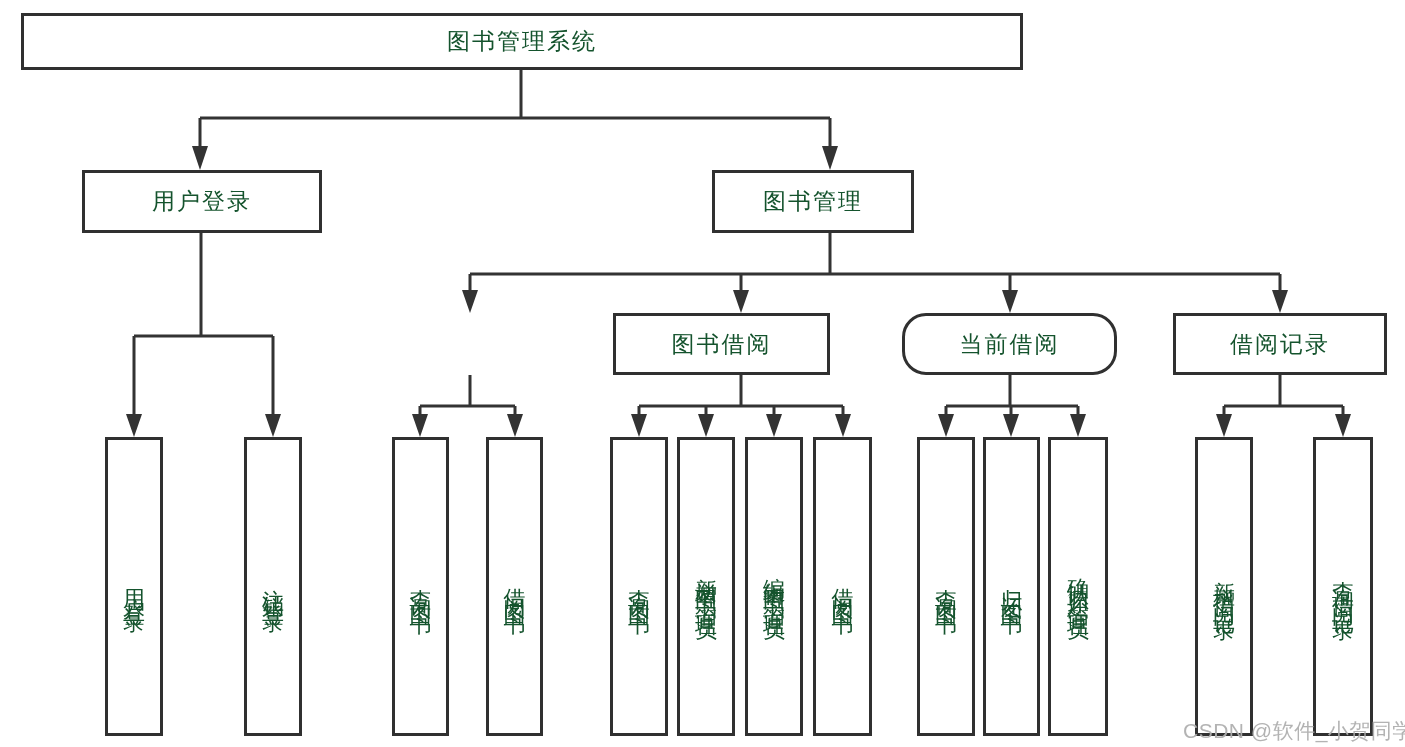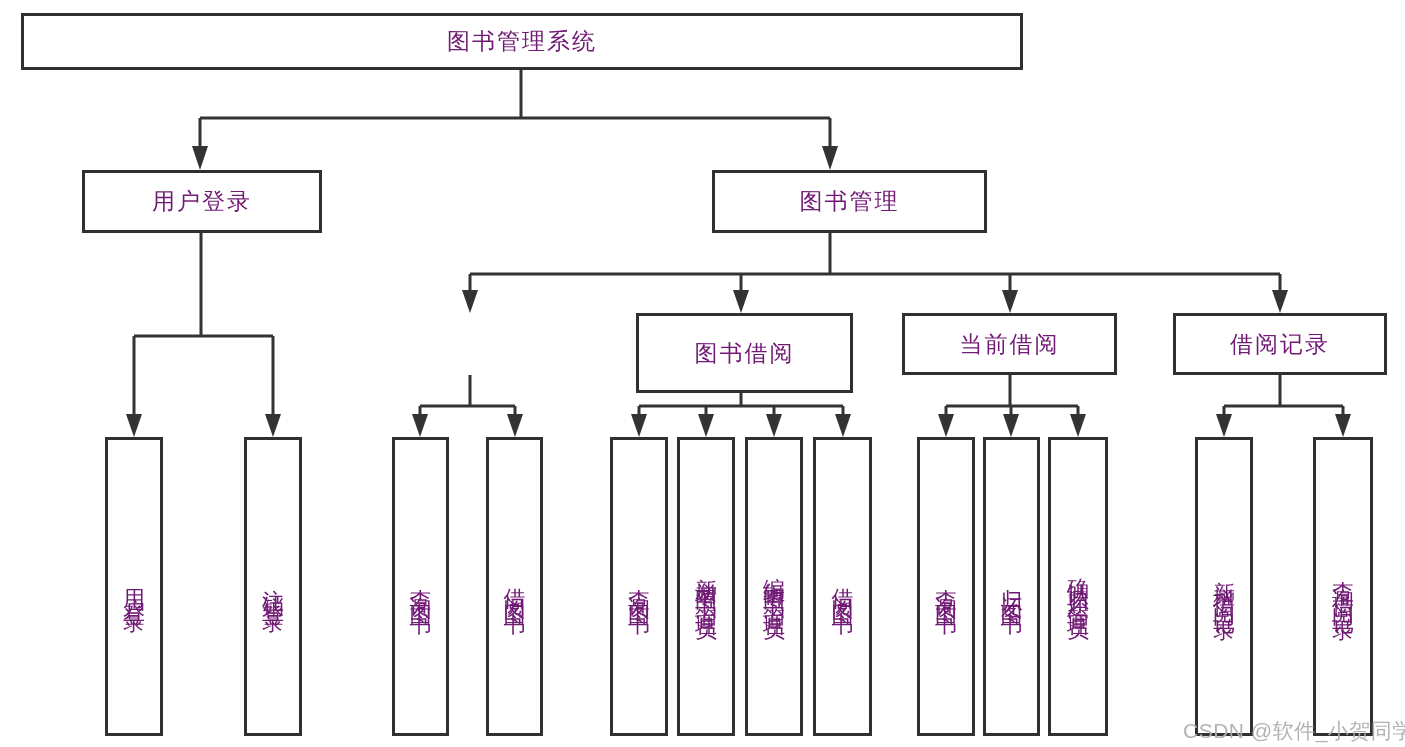--- a/index.html
+++ b/index.html
@@ -30,21 +30,21 @@
     stroke: none;
   }
 
   .node {
     position: absolute;
     background: #ffffff;
     border: 3px solid #303030;
     display: flex;
     align-items: center;
     justify-content: center;
-    color: #701a75;
+    color: #14532d;
   }
 
   .node.h {
     font-size: 23px;
     letter-spacing: 2px;
     font-weight: 500;
   }
 
   .node.v {
     writing-mode: vertical-rl;
@@ -118,24 +118,24 @@
     <g>
       <path d="M1280 375 V406 M1224 406 H1343 M1224 406 V418 M1343 406 V418"></path>
       <polygon points="1216,414 1232,414 1224,437"></polygon>
       <polygon points="1335,414 1351,414 1343,437"></polygon>
     </g>
   </svg>
 
   <div class="node h" style="left:21px; top:13px; width:1002px; height:57px;">图书管理系统</div>
 
   <div class="node h" style="left:82px; top:170px; width:240px; height:63px;">用户登录</div>
-  <div class="node h" style="left:712px; top:170px; width:275px; height:63px;">图书管理</div>
+  <div class="node h" style="left:712px; top:170px; width:202px; height:63px;">图书管理</div>
 
-  <div class="node h" style="left:636px; top:313px; width:217px; height:80px;">图书借阅</div>
-  <div class="node h" style="left:902px; top:313px; width:215px; height:62px;">当前借阅</div>
+  <div class="node h" style="left:613px; top:313px; width:217px; height:62px;">图书借阅</div>
+  <div class="node h" style="left:902px; top:313px; width:215px; height:62px;border-radius:24px;">当前借阅</div>
   <div class="node h" style="left:1173px; top:313px; width:214px; height:62px;">借阅记录</div>
 
   <div class="node v" style="left:105px; top:437px; width:58px; height:299px;">用户登录</div>
   <div class="node v" style="left:244px; top:437px; width:58px; height:299px;">注销登录</div>
 
   <div class="node v" style="left:392px; top:437px; width:57px; height:299px;">查询图书</div>
   <div class="node v" style="left:486px; top:437px; width:57px; height:299px;">借阅图书</div>
 
   <div class="node v" style="left:610px; top:437px; width:58px; height:299px;">查询图书</div>
   <div class="node v" style="left:677px; top:437px; width:58px; height:299px; letter-spacing:6px;">新增图书（管理员）</div>

